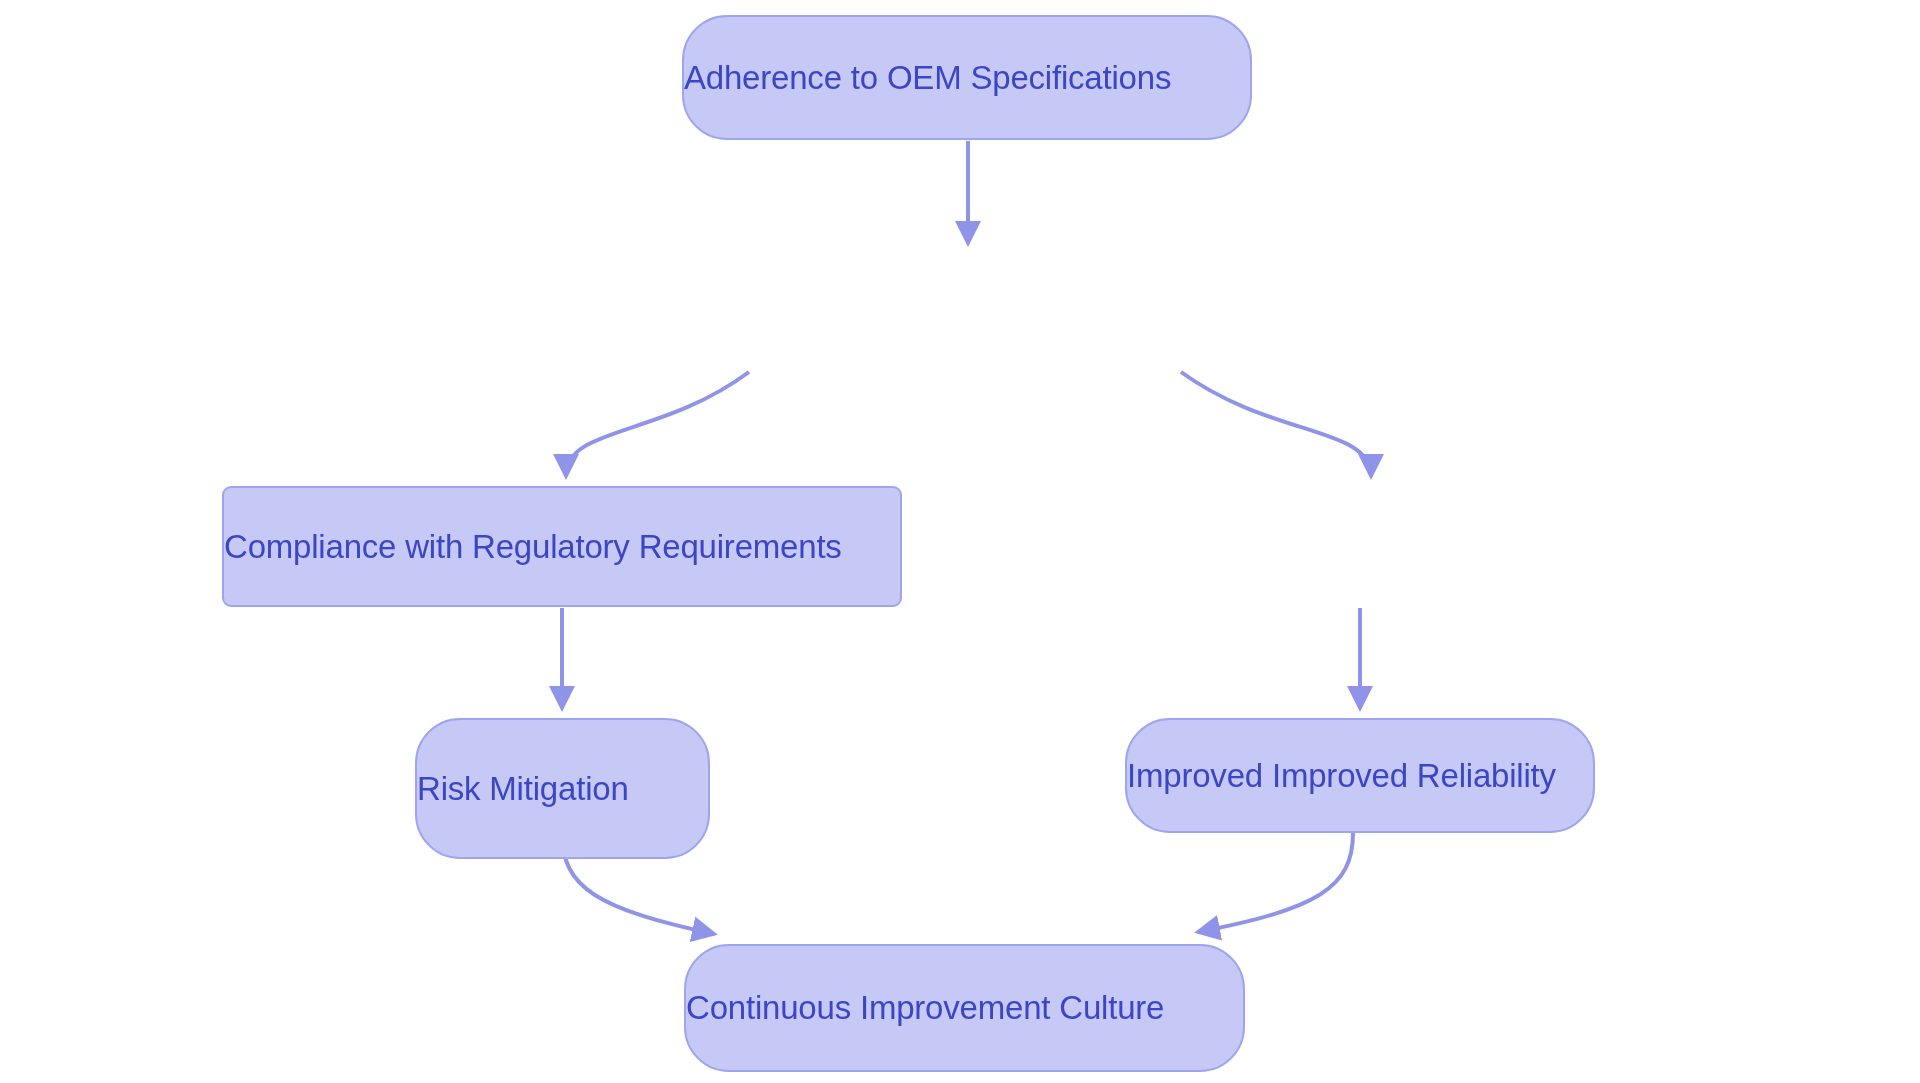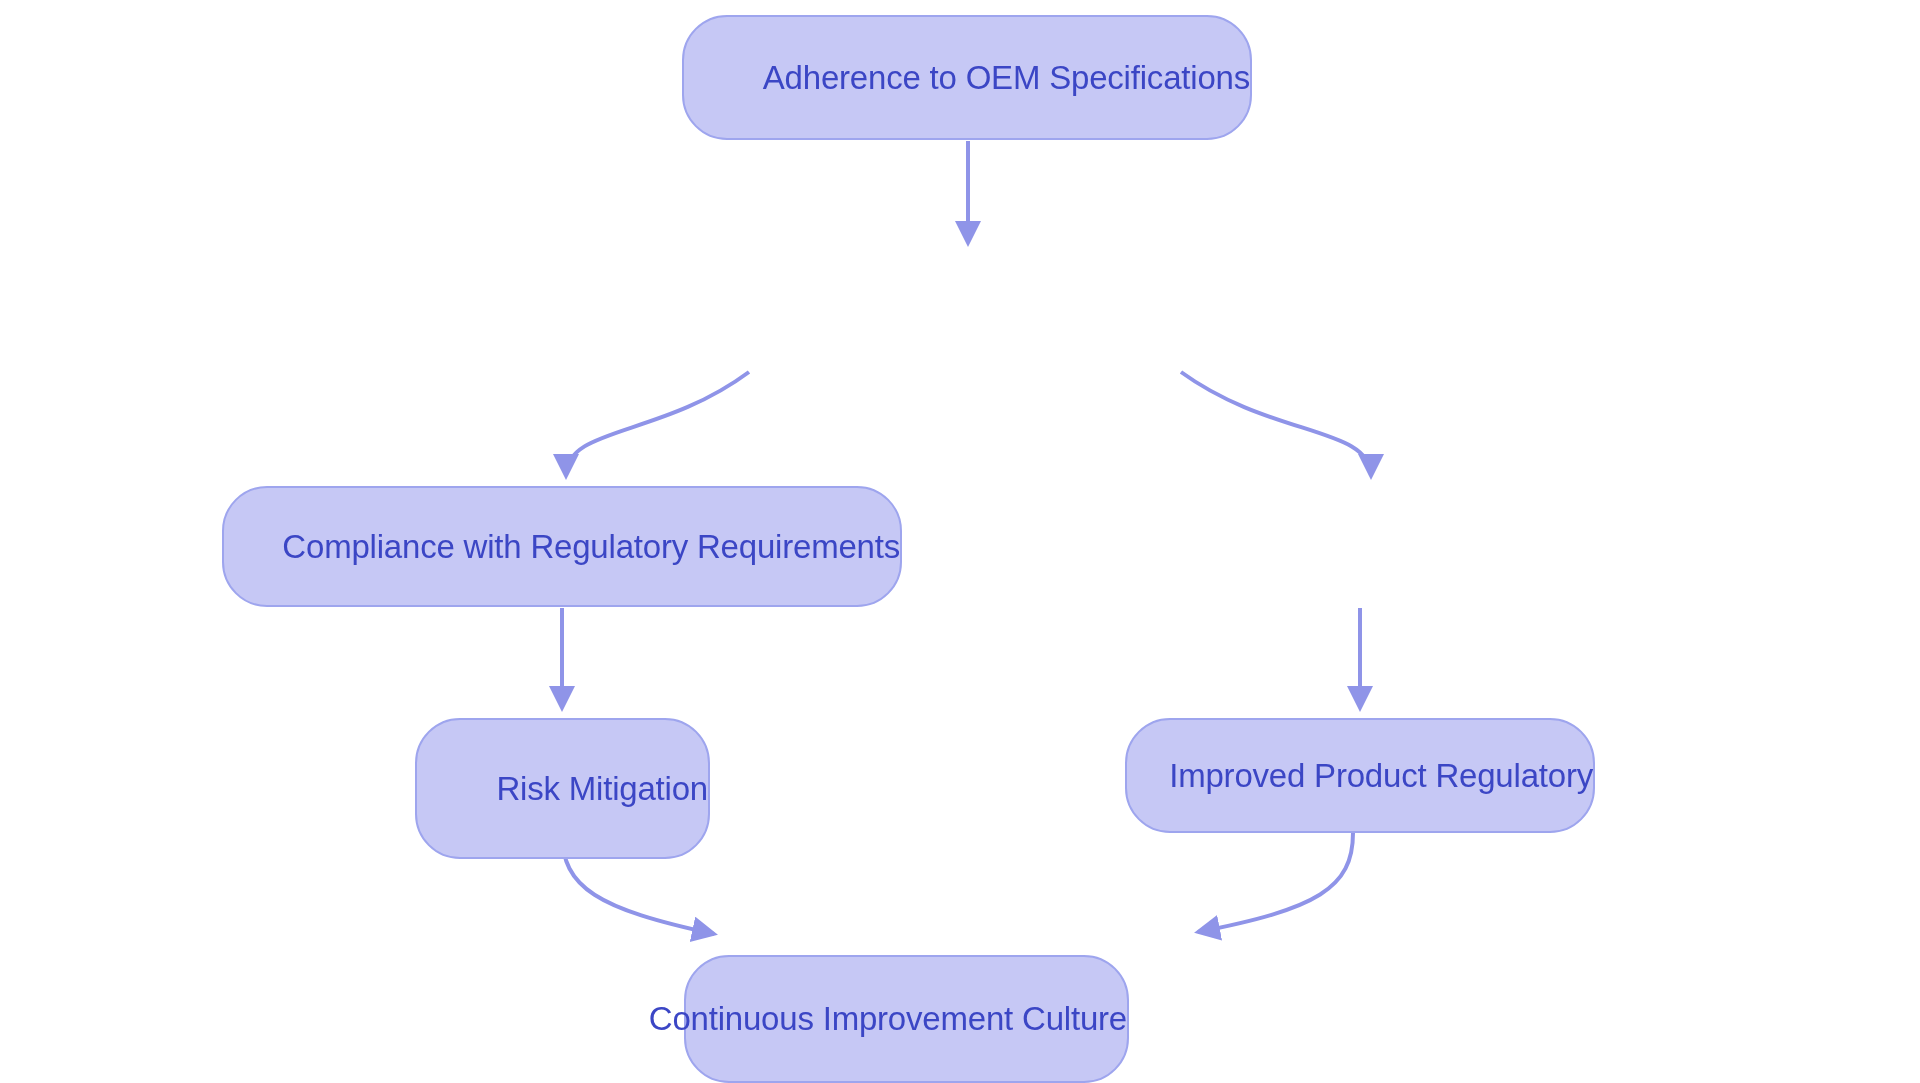--- a/index.html
+++ b/index.html
@@ -27,30 +27,29 @@
   .edge {
     fill: none;
     stroke: var(--arrow);
     stroke-width: 4;
   }
   .arrowhead { fill: var(--arrow); }
   .node {
     position: absolute;
     display: flex;
     align-items: center;
-    justify-content: flex-end;
+    justify-content: flex-start;
     background: var(--node-fill);
     border: 2px solid var(--node-border);
     border-radius: 45px;
     color: var(--node-text);
     font-size: 33px;
     letter-spacing: -0.2px;
     text-align: center;
     white-space: nowrap;
-    padding-left: 32px;
   }
 </style>
 </head>
 <body>
 
 <div class="canvas">
 
   <svg class="edges-layer" viewBox="0 0 1920 1083" xmlns="http://www.w3.org/2000/svg">
     <defs>
       <marker id="arrow" markerUnits="userSpaceOnUse" markerWidth="30" markerHeight="28" refX="22" refY="13" orient="auto">
@@ -64,30 +63,30 @@
     <path class="edge" marker-end="url(#arrow)" d="M 1360 608 L 1360 708"></path>
     <path class="edge" marker-end="url(#arrow)" d="M 562 833 C 562 888, 598 909, 714 934"></path>
     <path class="edge" marker-end="url(#arrow)" d="M 1353 833 C 1353 888, 1317 909, 1198 932"></path>
   </svg>
 
   <div class="node" style="left:682px; top:15px; width:570px; height:125px;">
     <span>Adherence to OEM Specifications</span>
   </div>
 
 
-  <div class="node" style="left:222px; top:486px; width:680px; height:121px;">
+  <div class="node" style="left:222px; top:486px; width:680px; height:121px;border-radius:9px;">
     <span>Compliance with Regulatory Requirements</span>
   </div>
 
 
   <div class="node" style="left:415px; top:718px; width:295px; height:141px;">
     <span>Risk Mitigation</span>
   </div>
 
   <div class="node" style="left:1125px; top:718px; width:470px; height:115px;">
-    <span>Improved Product Regulatory</span>
+    <span>Improved Improved Reliability</span>
   </div>
 
-  <div class="node" style="left:684px; top:944px; width:445px; height:128px;margin-top:11px;">
+  <div class="node" style="left:684px; top:944px; width:561px; height:128px;">
     <span>Continuous Improvement Culture</span>
   </div>
 
 </div>
 
 </body></html>

